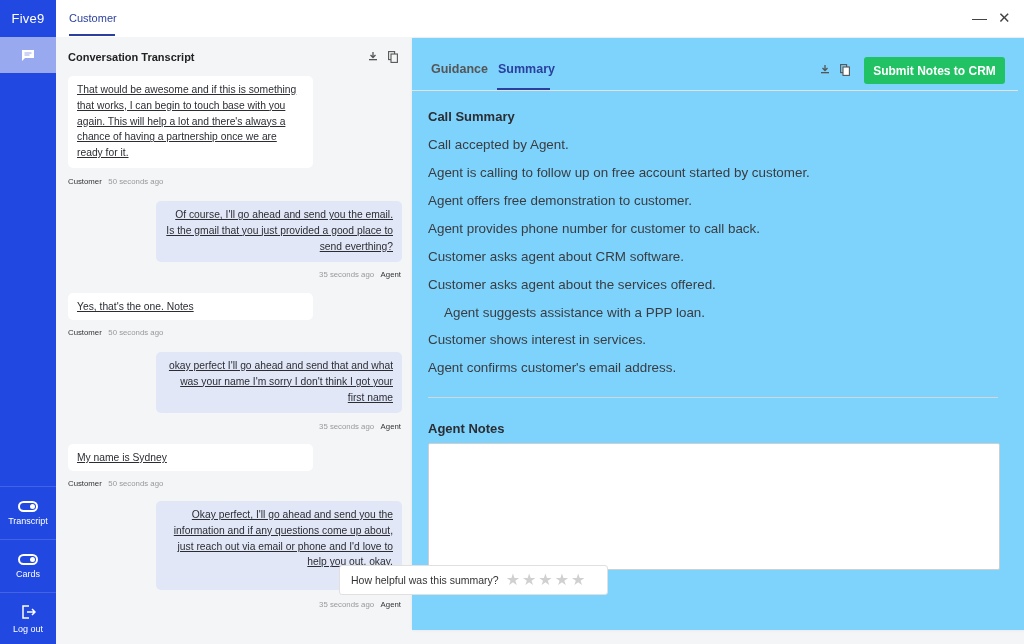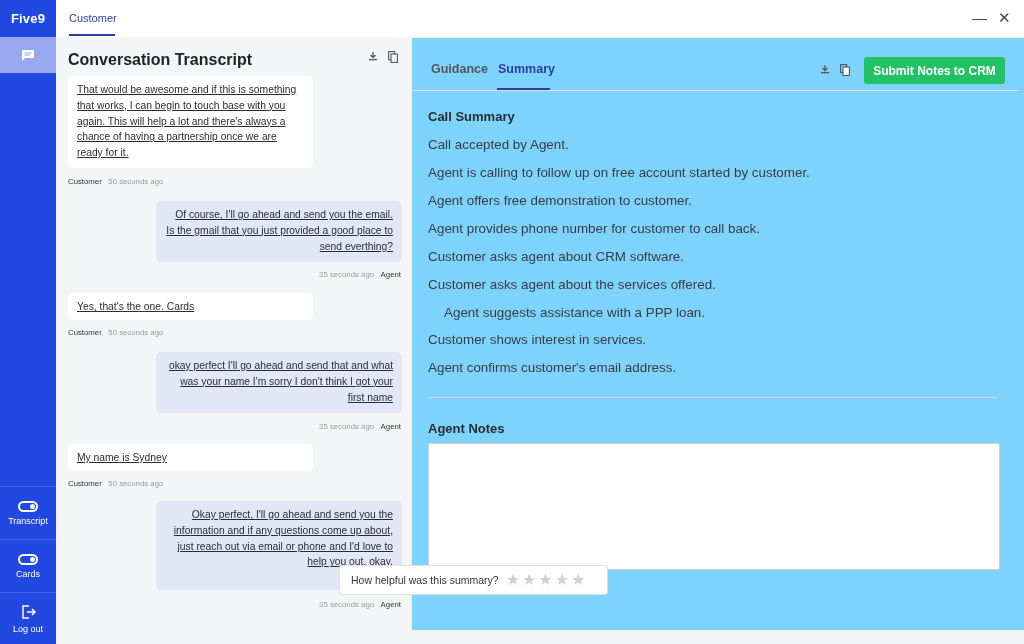--- a/index.html
+++ b/index.html
@@ -1,33 +1,33 @@
 <!DOCTYPE html>
 <html><head>
 <meta charset="utf-8">
 <style>
   * { box-sizing: border-box; margin: 0; padding: 0; }
   html, body { width: 1024px; height: 644px; overflow: hidden; }
   body { font-family: "Liberation Sans", sans-serif; background: #f4f5f7; color: #2b2d33; position: relative; }
 
   .sidebar { position: absolute; left: 0; top: 0; width: 56px; height: 644px; background: #2148e0; }
-  .logo { height: 36px; display: flex; align-items: center; justify-content: center; color: #fff; font-weight: bold; font-size: 13px; letter-spacing: 0.2px; }
+  .logo { height: 36px; display: flex; align-items: center; justify-content: center; color: #fff; font-weight: normal; font-size: 13px; letter-spacing: 0.2px; }
   .side-chat { position: absolute; top: 37px; left: 0; width: 56px; height: 36px; background: #98a9ef; display: flex; align-items: center; justify-content: center; }
   .side-btn { position: absolute; left: 0; width: 56px; display: flex; flex-direction: column; align-items: center; justify-content: center; color: #fff; font-size: 9px; border-top: 1px solid rgba(255,255,255,0.15); }
   .side-btn .lbl { margin-top: 4px; text-align: right; }
   .toggle { width: 20px; height: 11px; border: 2px solid #fff; border-radius: 6px; position: relative; }
   .toggle::after { content: ""; position: absolute; right: 1px; top: 1px; width: 5px; height: 5px; background: #fff; border-radius: 50%; }
 
   .topbar { position: absolute; left: 56px; top: 0; right: 0; height: 37px; background: #fff; }
   .top-tab { position: absolute; left: 13px; top: 12px; font-size: 11px; color: #2a3f9e; }
   .top-tab-underline { position: absolute; left: 13px; top: 34px; width: 46px; height: 2px; background: #2a3f9e; }
   .win-btn { position: absolute; top: 9px; font-size: 15px; color: #444; }
 
   .transcript { position: absolute; left: 56px; top: 37px; width: 354px; height: 607px; background: #f4f5f7; }
-  .tr-title { position: absolute; left: 12px; top: 14px; font-size: 16px; font-weight: bold; color: #222; }
+  .tr-title { position: absolute; left: 12px; top: 14px; font-size: 11px; font-weight: bold; color: #222; }
   .tr-icons { position: absolute; right: 12px; top: 14px; display: flex; gap: 10px; }
   .msg { position: absolute; font-size: 10.3px; line-height: 15.8px; color: #2b2d33; border-radius: 5px; padding: 6px 9px; text-decoration: underline; }
   .msg.cust { left: 12px; width: 245px; background: #fff; }
   .msg.agent { left: 100px; width: 246px; background: #e2e7f8; text-align: right; }
   .meta { position: absolute; font-size: 7.8px; color: #999; }
   .meta b { font-weight: normal; color: #333; }
 
   .panel { position: absolute; left: 412px; top: 38px; width: 686px; height: 592px; background: #7dd3fc; box-shadow: 0 0 3px rgba(0,0,0,0.08); }
   .tabs { position: absolute; left: 0; top: 0; width: 606px; height: 53px; border-bottom: 1px solid #e3e3e3; }
   .tab { position: absolute; top: 24px; font-size: 12.5px; font-weight: bold; }
@@ -102,21 +102,21 @@
         </svg>
     </span>
   </div>
 
   <div class="msg cust" style="top:39px;height:92px;">That would be awesome and if this is something that works, I can begin to touch base with you again. This will help a lot and there's always a chance of having a partnership once we are ready for it.</div>
   <div class="meta" style="left:12px;top:140px;"><b>Customer</b>&nbsp;&nbsp;&nbsp;<span>50 seconds ago</span></div>
 
   <div class="msg agent" style="top:164px;height:61px;">Of course, I'll go ahead and send you the email. Is the gmail that you just provided a good place to send everthing?</div>
   <div class="meta" style="right:9px;top:233px;"><span>35 seconds ago</span>&nbsp;&nbsp;&nbsp;<b>Agent</b></div>
 
-  <div class="msg cust" style="top:256px;height:27px;">Yes, that's the one. Cards</div>
+  <div class="msg cust" style="top:256px;height:27px;">Yes, that's the one. Notes</div>
   <div class="meta" style="left:12px;top:291px;"><b>Customer</b>&nbsp;&nbsp;&nbsp;<span>50 seconds ago</span></div>
 
   <div class="msg agent" style="top:315px;height:61px;">okay perfect I'll go ahead and send that and what was your name I'm sorry I don't think I got your first name</div>
   <div class="meta" style="right:9px;top:385px;"><span>35 seconds ago</span>&nbsp;&nbsp;&nbsp;<b>Agent</b></div>
 
   <div class="msg cust" style="top:407px;height:27px;">My name is Sydney</div>
   <div class="meta" style="left:12px;top:442px;"><b>Customer</b>&nbsp;&nbsp;&nbsp;<span>50 seconds ago</span></div>
 
   <div class="msg agent" style="top:464px;height:89px;">Okay perfect, I'll go ahead and send you the information and if any questions come up about, just reach out via email or phone and I'd love to help you out, okay.</div>
   <div class="meta" style="right:9px;top:563px;"><span>35 seconds ago</span>&nbsp;&nbsp;&nbsp;<b>Agent</b></div>

